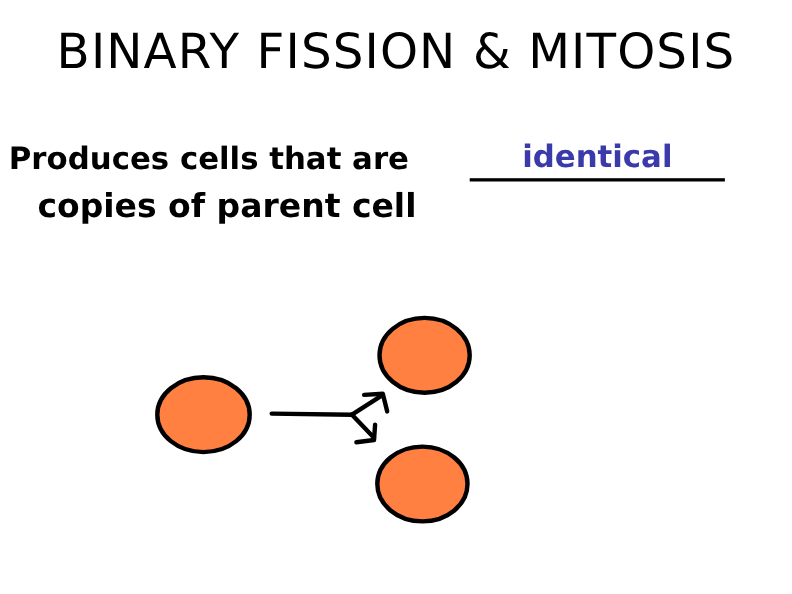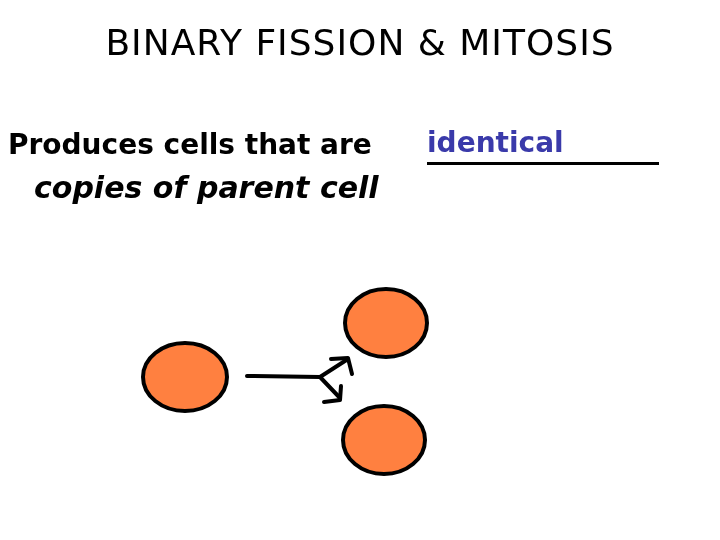--- a/index.html
+++ b/index.html
@@ -1,23 +1,23 @@
 <!DOCTYPE html>
 <html><head>
   <meta charset="utf-8">
   <style>
     html, body { margin: 0; padding: 0; }
     body { width: 720px; height: 540px; background: #ffffff; position: relative; overflow: hidden;
            font-family: "DejaVu Sans", sans-serif; color: #000; }
     .title { position: absolute; left: 0; top: 22px; width: 720px; text-align: center;
-             font-size: 36px; letter-spacing: 1px; }
+             font-size: 44px; letter-spacing: 1px; }
     .line1 { position: absolute; left: 8px; top: 128px; font-size: 28px; font-weight: bold; white-space: nowrap; }
-    .line2 { position: absolute; left: 34px; top: 170px; font-size: 30px; font-weight: bold; white-space: nowrap; font-style: italic; }
+    .line2 { position: absolute; left: 34px; top: 170px; font-size: 30px; font-weight: bold; white-space: nowrap; }
     .blank { position: absolute; left: 427px; top: 128px; width: 232px; height: 34px; border-bottom: 3px solid #000; }
-    .answer { position: absolute; left: 0; width: 100%; top: -2px; color: #3a3aaa; font-size: 28px; font-weight: bold; }
+    .answer { position: absolute; left: 0; width: 100%; top: -2px; text-align: center; color: #3a3aaa; font-size: 28px; font-weight: bold; }
     svg { position: absolute; left: 0; top: 0; }
   </style>
 </head>
 <body>
 
 <div class="title">BINARY FISSION &amp; MITOSIS</div>
 <div class="line1">Produces cells that are</div>
 <div class="blank">
   <div class="answer">identical</div>
 </div>

